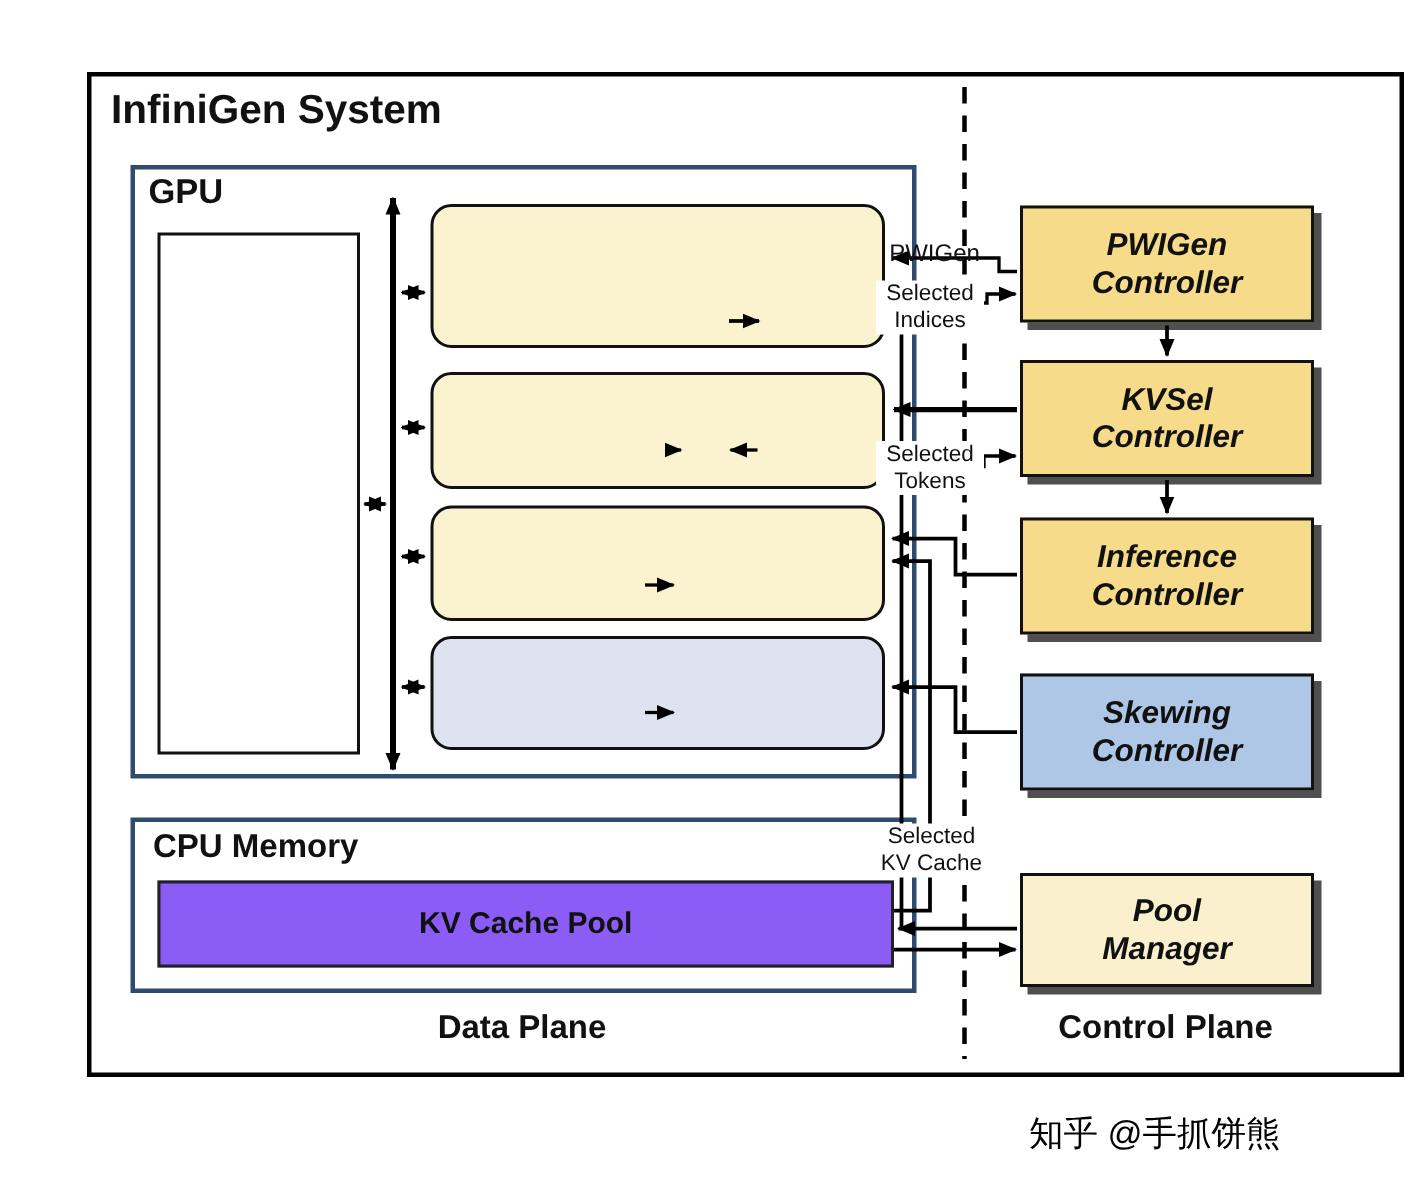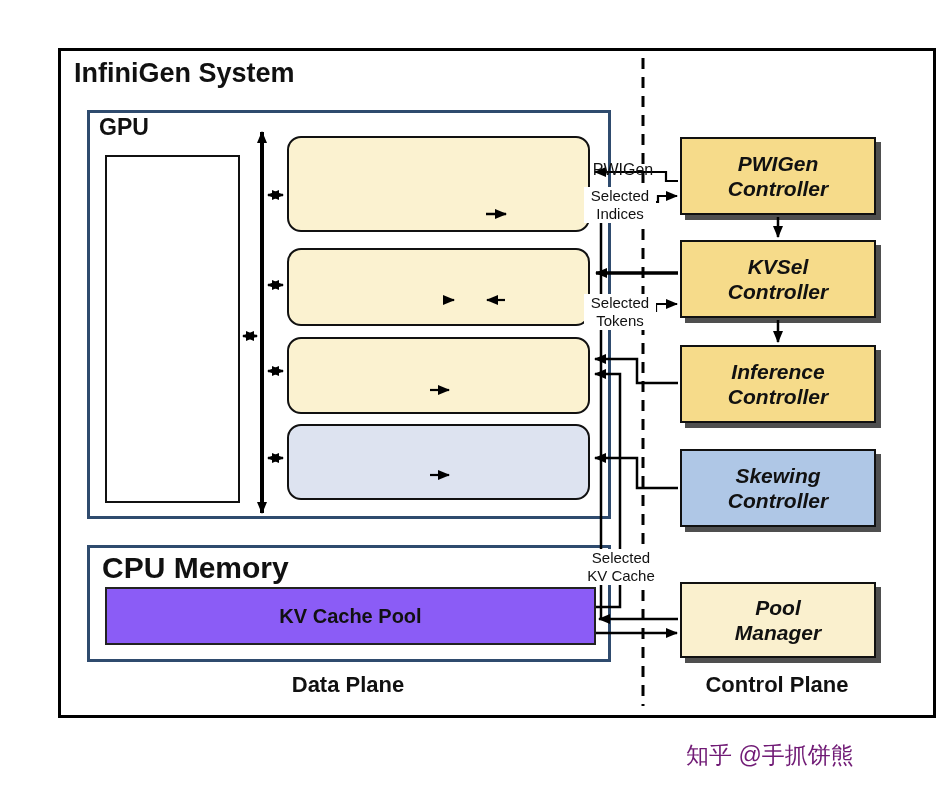--- a/index.html
+++ b/index.html
@@ -8,21 +8,21 @@
   .abs{position:absolute;box-sizing:border-box;}
   .pre{white-space:pre-line;}
   .ctr{display:flex;align-items:center;justify-content:center;text-align:center;}
 
   
   #outer{left:58px;top:48px;width:878px;height:670px;border:3px solid #000;}
   .sys-title{left:74px;top:58px;font-size:27px;font-weight:bold;}
   #gpu-box{left:87px;top:110px;width:524px;height:409px;border:3px solid #2F4B6E;}
   .gpu-label{left:99px;top:114px;font-size:23px;font-weight:bold;}
   #cpu-box{left:87px;top:545px;width:524px;height:117px;border:3px solid #2F4B6E;}
-  .cpu-label{left:102px;top:551px;font-size:30px;font-weight:bold;}
+  .cpu-label{left:102px;top:551px;font-size:22px;font-weight:bold;}
 
   
   #mem-box{left:105px;top:155px;width:135px;height:348px;border:2px solid #111;background:#fff;}
   .mem-label{left:105px;top:162px;width:135px;font-size:19px;font-weight:bold;text-align:center;}
   .mem-block{left:121px;width:104px;border:2px solid #111;background:#D6D6D6;
              font-size:17px;line-height:1.22;}
   #mem-qk{top:197px;height:87px;}
   #mem-other{top:292px;height:87px;}
   #mem-partial{top:386px;height:103px;}
 
@@ -82,21 +82,21 @@
   #lbl-seltok{left:584px;top:294px;width:72px;background:#fff;}
   #lbl-selkv{left:580px;top:549px;width:82px;background:#fff;}
 
   .plane{font-size:22px;font-weight:bold;text-align:center;z-index:4;}
   #lbl-dataplane{left:198px;top:672px;width:300px;}
   #lbl-ctrlplane{left:655px;top:672px;width:244px;}
 
   
   #caption{left:132px;top:733px;width:700px;text-align:center;
            font-family:"Liberation Serif",serif;font-size:27px;color:#000;}
-  #watermark{left:686px;top:740px;font-size:23px;color:#701a75;z-index:6;}
+  #watermark{left:686px;top:740px;font-size:23px;color:#000000;z-index:6;}
 
   #wires{position:absolute;left:0;top:0;z-index:3;pointer-events:none;}
   .boxlayer{z-index:1;}
 </style>
 </head>
 <body>
 
 <div id="page">
 
   <div class="abs boxlayer" id="outer"></div>

